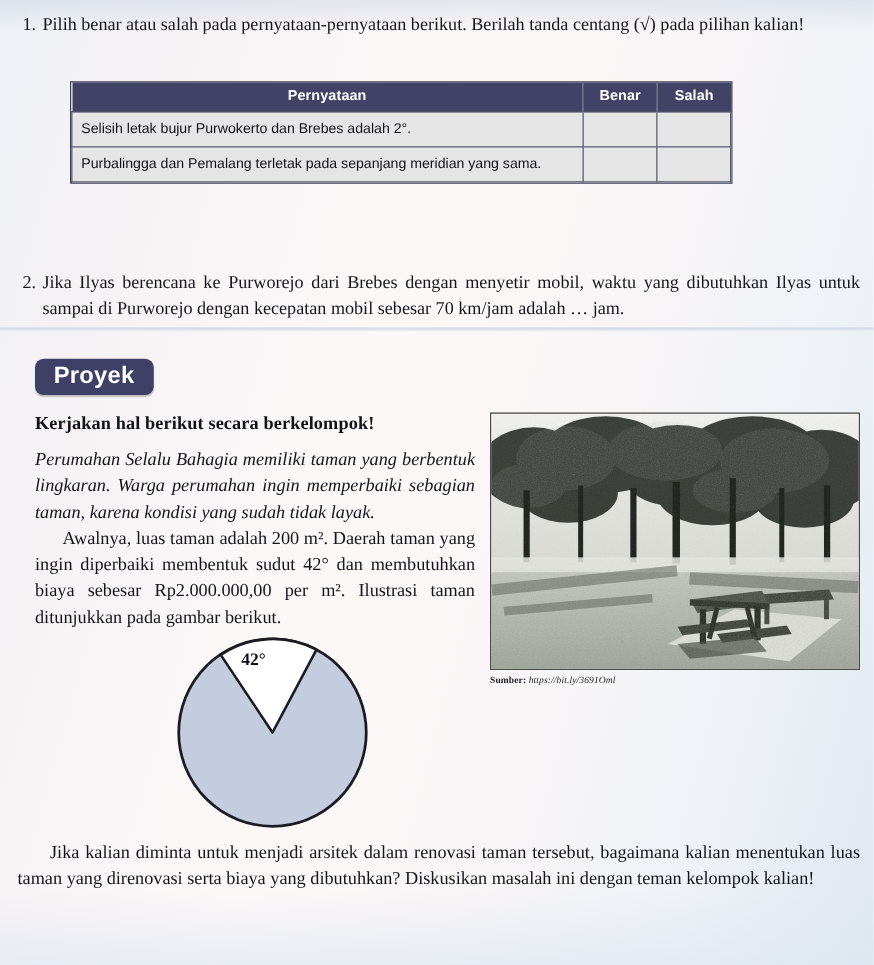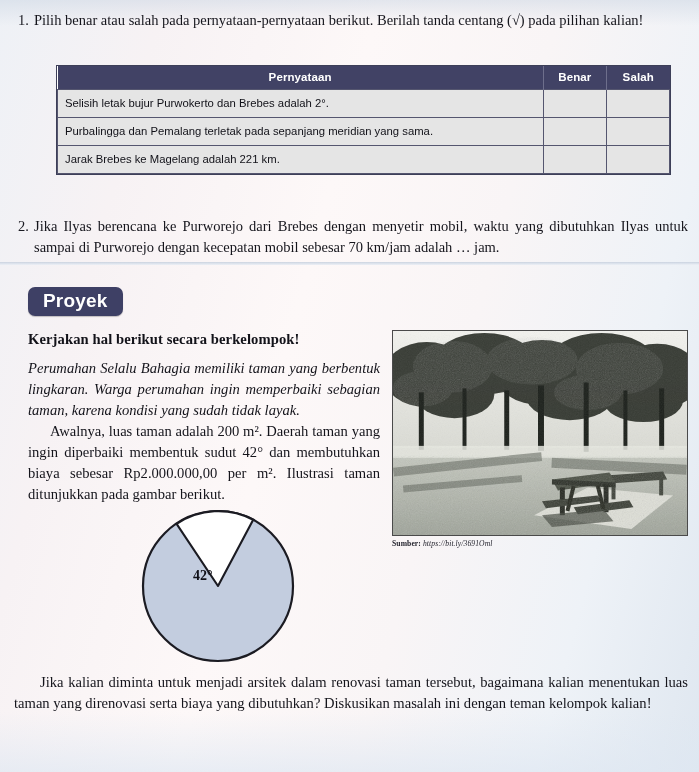--- a/index.html
+++ b/index.html
@@ -61,21 +61,21 @@
   }
 
   #exercise-1 { left: 4px; top: 10px; width: 684px; }
   #exercise-2 { left: 4px; top: 216px; width: 684px; }
 
   
   #statement-table {
     position: absolute;
     left: 57px;
     top: 66px;
-    width: 613px;
+    width: 528px;
     border-collapse: collapse;
     font-family: "Liberation Sans", sans-serif;
     background: #ffffff;
     box-shadow: 0 0 0 1px #3d3f58;
   }
   #statement-table th {
     background: #414265;
     color: #ffffff;
     font-size: 11.5px;
     font-weight: bold;
@@ -184,21 +184,20 @@
     height: 156px;
   }
   #angle-label {
     position: absolute;
     left: 193px;
     top: 521px;
     font-size: 14px;
     font-weight: bold;
     color: #101018;
     font-family: "Liberation Serif", serif;
-    margin-top: 47px;
   }
 
   
   #closing-para {
     position: absolute;
     left: 14px;
     top: 672px;
     width: 674px;
     font-size: 14.6px;
     line-height: 1.45;
@@ -232,25 +231,20 @@
       </tr>
     </thead>
     <tbody>
       <tr>
         <td>Selisih letak bujur Purwokerto dan Brebes adalah 2°.</td>
         <td class="mark-cell"></td>
         <td class="mark-cell"></td>
       </tr>
       <tr>
         <td>Purbalingga dan Pemalang terletak pada sepanjang meridian yang sama.</td>
-        <td class="mark-cell"></td>
-        <td class="mark-cell"></td>
-      </tr>
-      <tr>
-        <td>Jarak Brebes ke Magelang adalah 221 km.</td>
         <td class="mark-cell"></td>
         <td class="mark-cell"></td>
       </tr>
     </tbody>
   </table>
 
   <div class="exercise" id="exercise-2">
     <div class="ex-num">2.</div>
     <div class="ex-body">Jika Ilyas berencana ke Purworejo dari Brebes dengan menyetir mobil, waktu yang dibutuhkan Ilyas untuk sampai di Purworejo dengan kecepatan mobil sebesar 70 km/jam adalah … jam.</div>
   </div>

